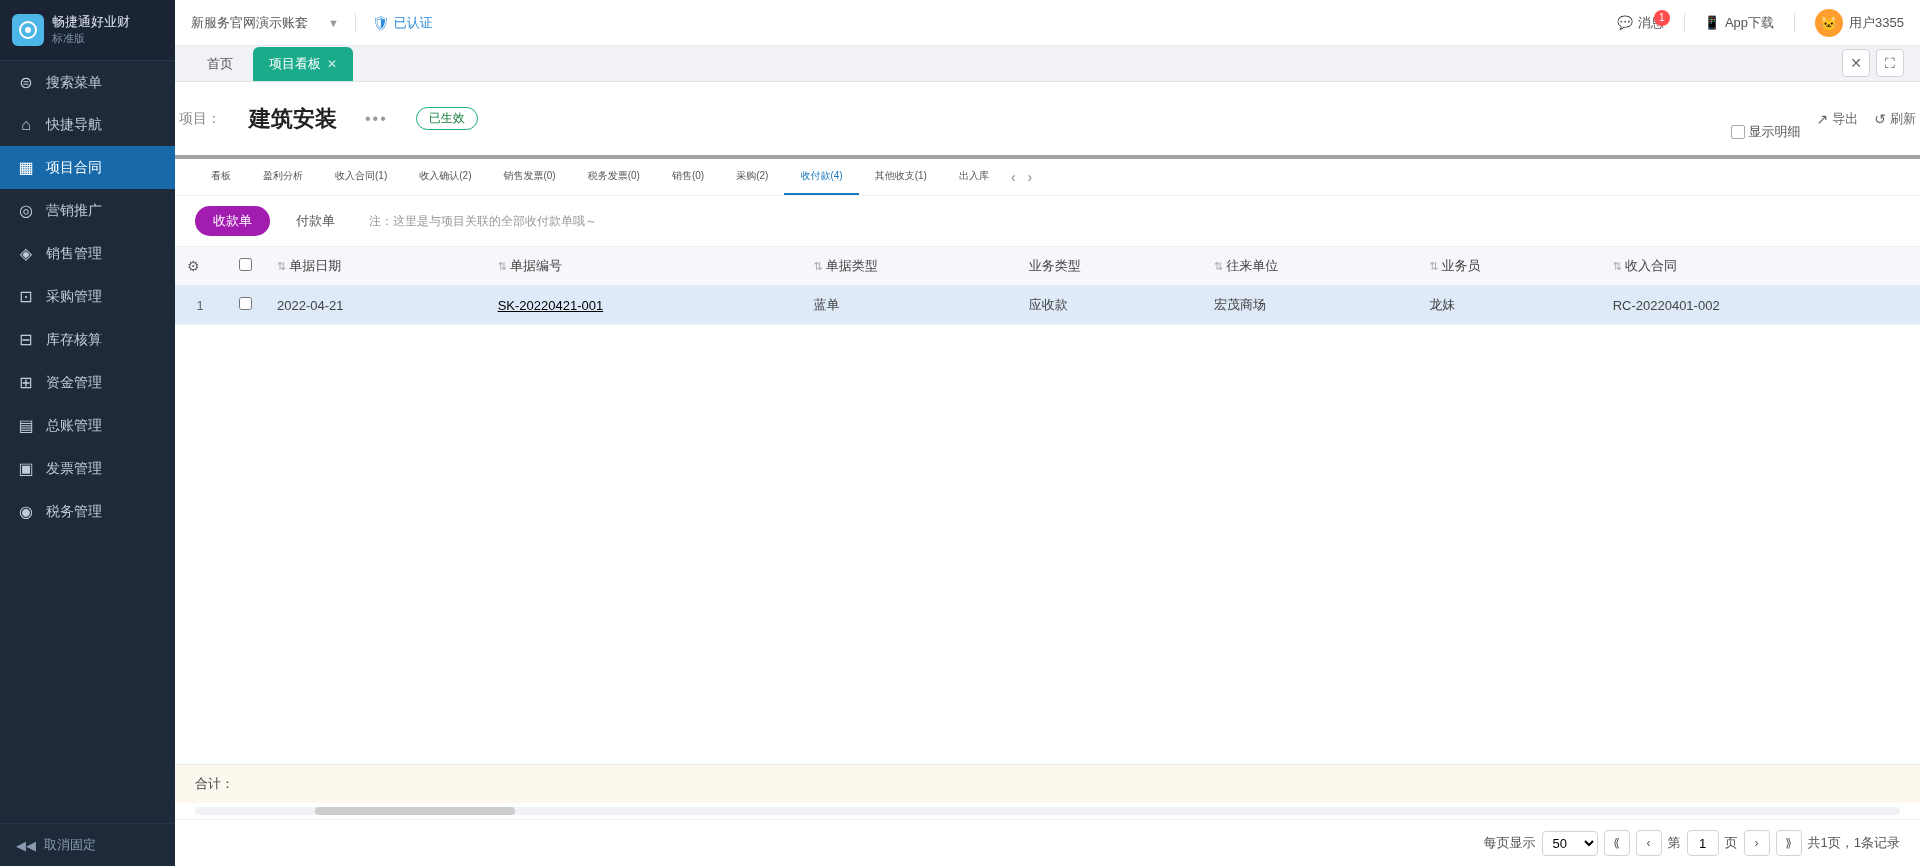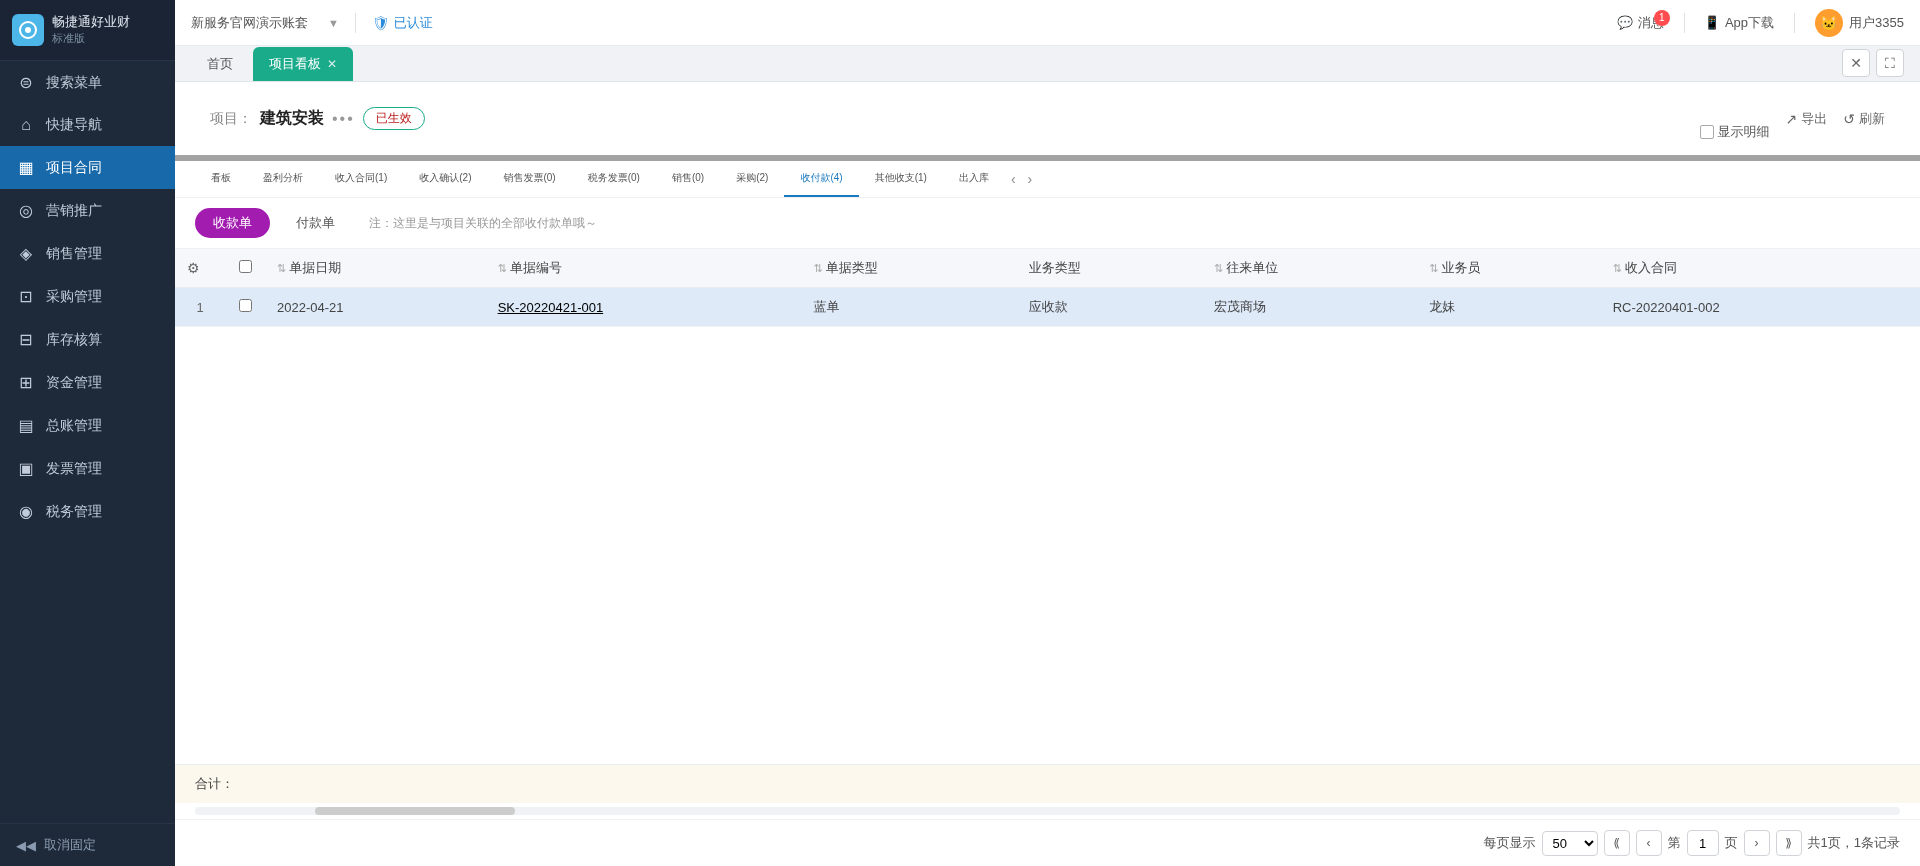--- a/index.html
+++ b/index.html
@@ -219,39 +219,39 @@
       padding: 0;
       overflow: hidden;
       background: white;
       margin: 0;
     }
 
     
     .project-header {
       display: flex;
       align-items: center;
-      padding: 14px 35px;
-      border-bottom: 6px solid #a3a3a3;
-      background: white;
-      gap: 8px;
+      padding: 14px 4px;
+      border-bottom: 4px solid #a3a3a3;
+      background: white;
+      gap: 28px;
     }
     .project-title {
-      font-size: 16px;
+      font-size: 22px;
       font-weight: 600;
       color: #222;
     }
     .project-more {
       color: #999;
       cursor: pointer;
       font-size: 16px;
       letter-spacing: 2px;
     }
     .project-status {
       border: 1px solid #1aab8a;
-      color: #b91c1c;
+      color: #15803d;
       border-radius: 20px;
       padding: 2px 12px;
       font-size: 12px;
       text-align: center;
     }
     .project-actions {
       margin-left: auto;
       display: flex;
       align-items: center;
       gap: 16px;

